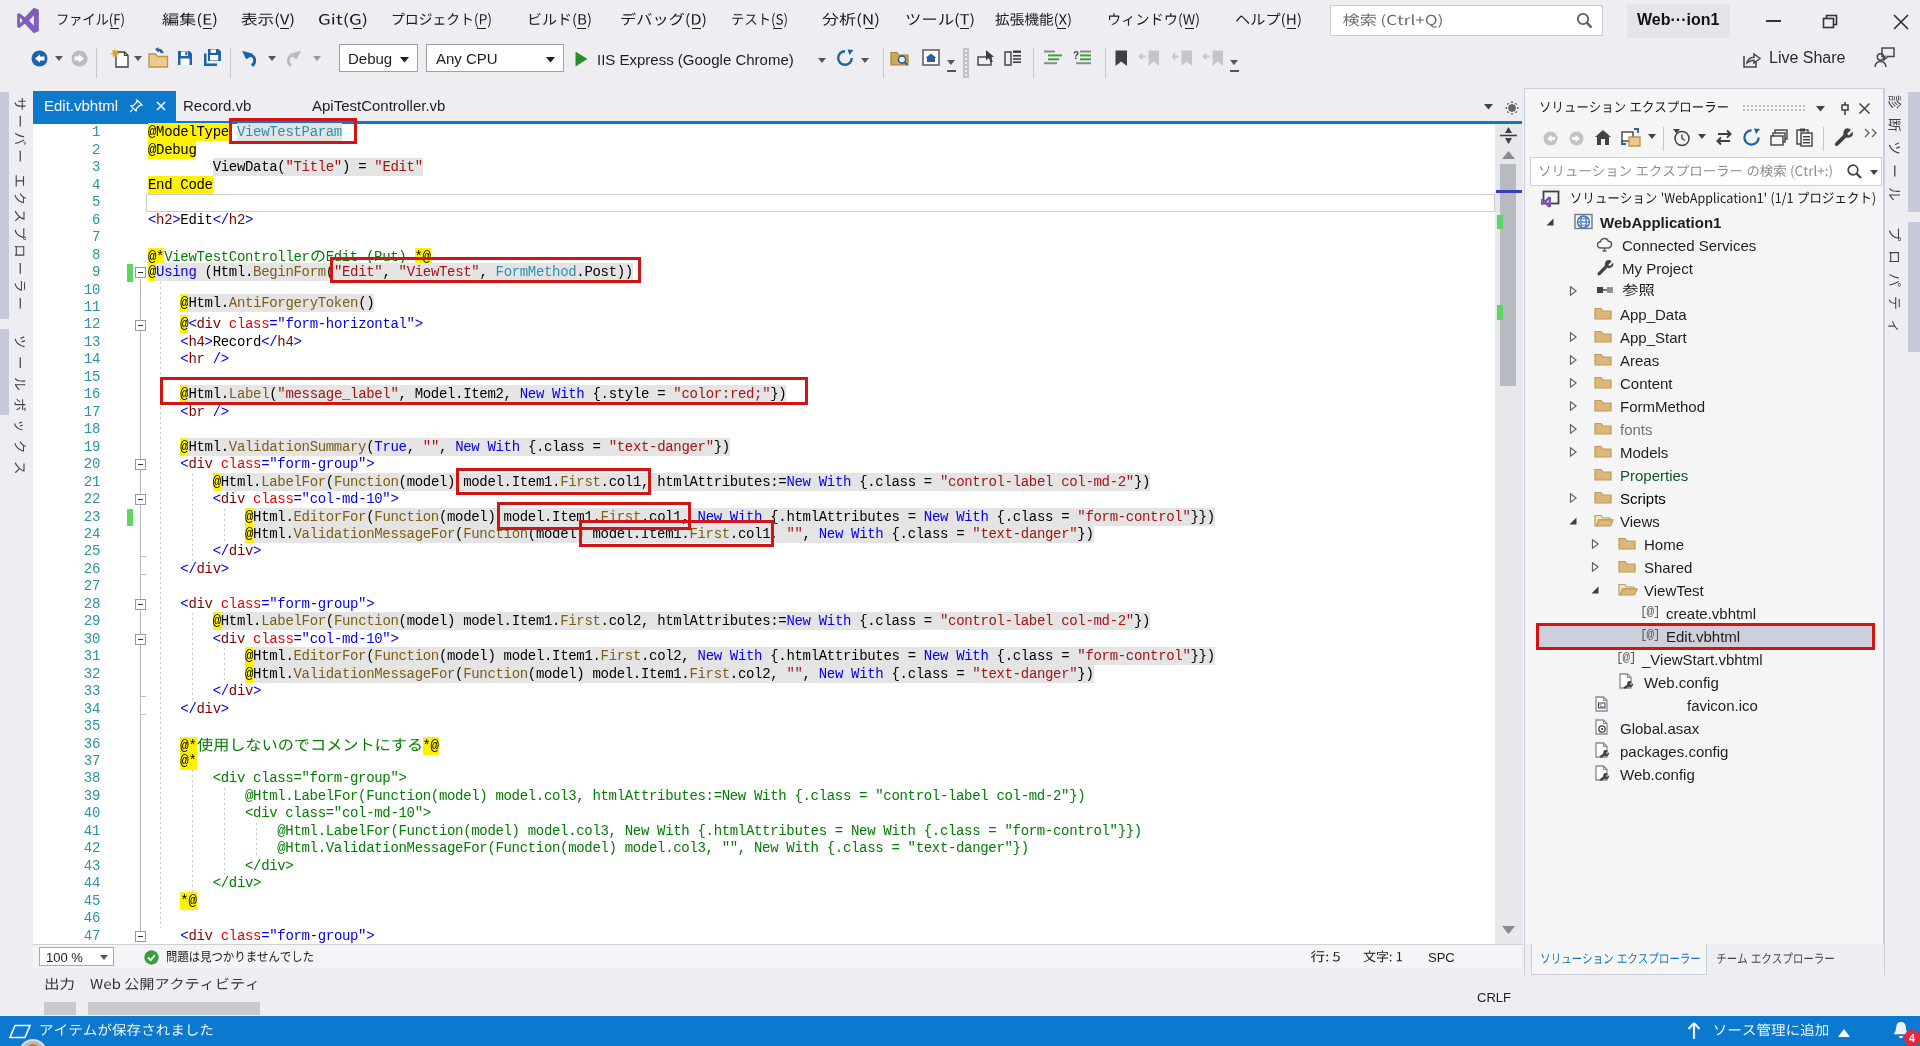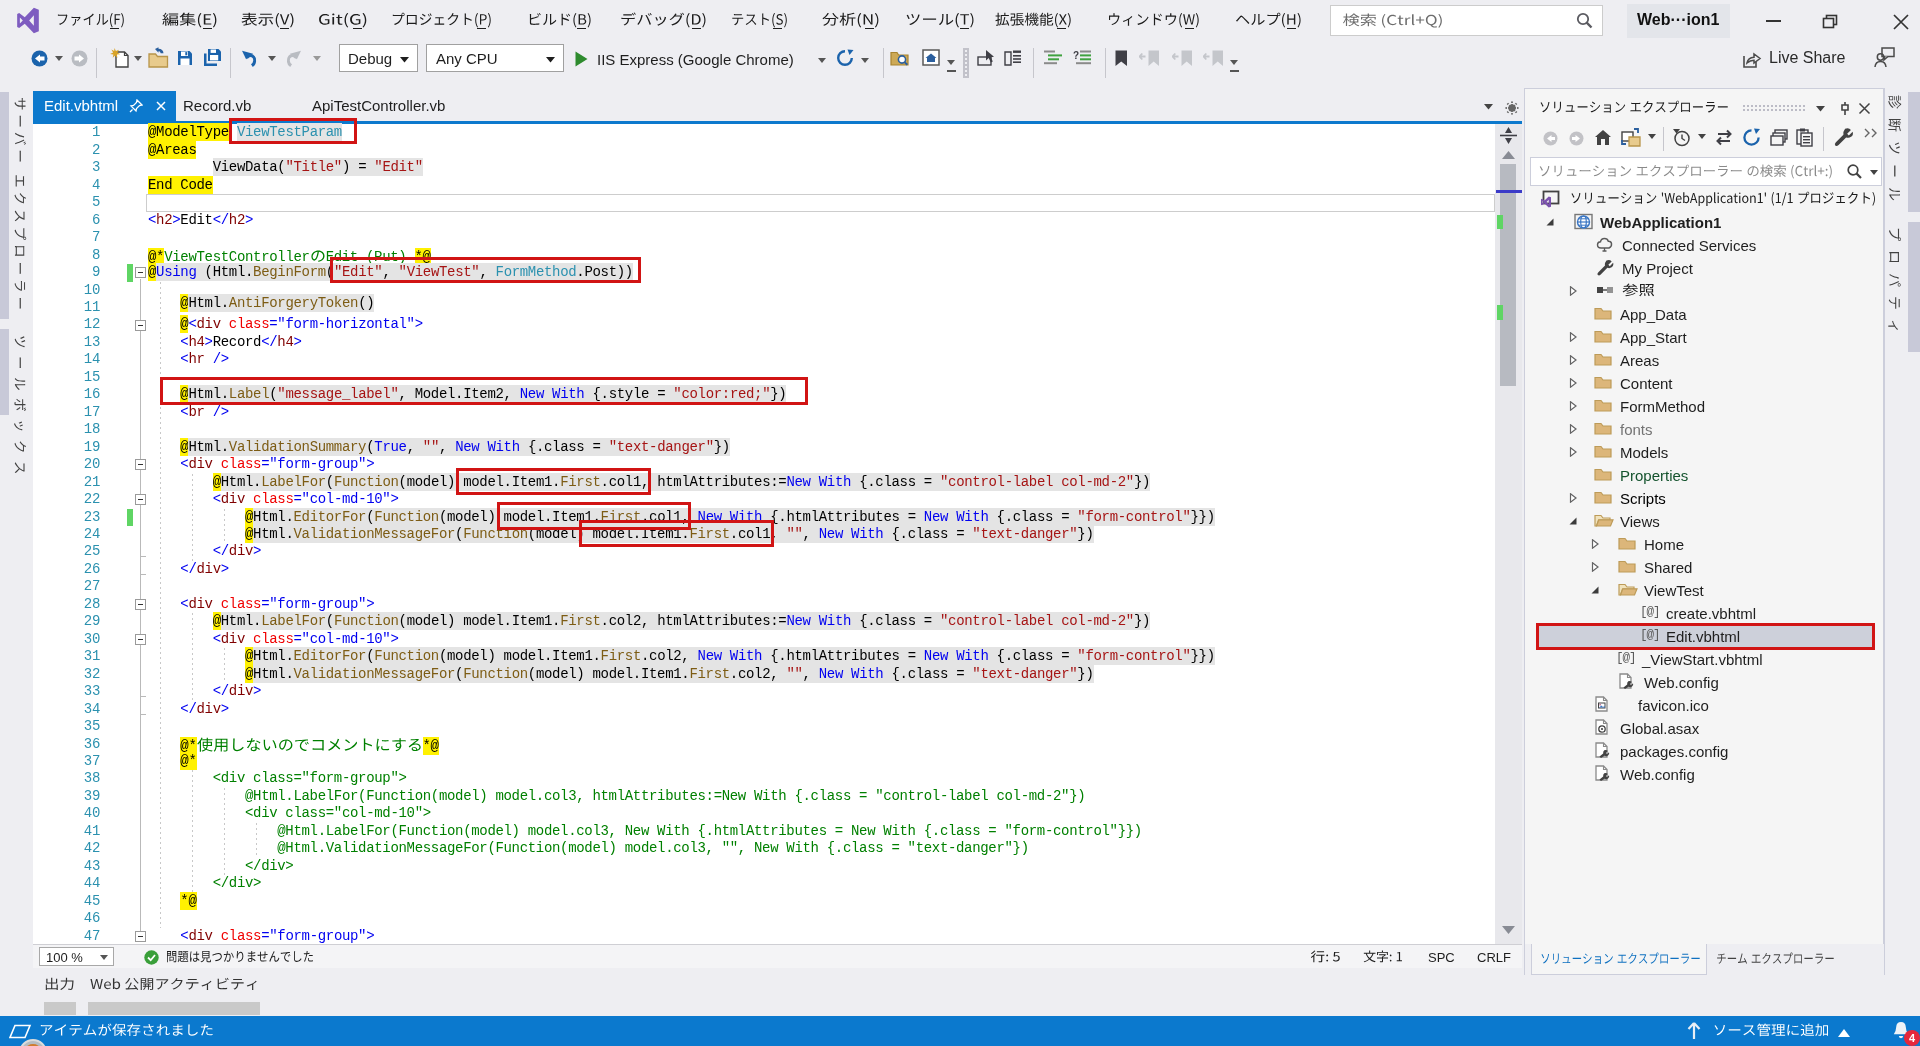--- a/index.html
+++ b/index.html
@@ -305,21 +305,21 @@
 <div style="position:absolute;left:135px;top:598.8px;width:11px;height:11px;border:1px solid #9a9a9a;background:#fff">
     <div style="position:absolute;left:2px;top:4px;width:5px;height:1px;background:#333"></div>
   </div>
 <div style="position:absolute;left:135px;top:633.7px;width:11px;height:11px;border:1px solid #9a9a9a;background:#fff">
     <div style="position:absolute;left:2px;top:4px;width:5px;height:1px;background:#333"></div>
   </div>
 <div style="position:absolute;left:135px;top:930.6px;width:11px;height:11px;border:1px solid #9a9a9a;background:#fff">
     <div style="position:absolute;left:2px;top:4px;width:5px;height:1px;background:#333"></div>
   </div>
 <div class="code" style="position:absolute;left:148px;top:124.40px"><span class="y">@ModelType</span><span class="k"> </span><span class="gt">ViewTestParam</span></div>
-<div class="code" style="position:absolute;left:148px;top:141.86px"><span class="y">@Areas</span></div>
+<div class="code" style="position:absolute;left:148px;top:141.86px"><span class="y">@Debug</span></div>
 <div class="code" style="position:absolute;left:148px;top:159.32px"><span class="k">        </span><span class="g">ViewData(</span><span class="gr">"Title"</span><span class="g">) = </span><span class="gr">"Edit"</span></div>
 <div class="code" style="position:absolute;left:148px;top:176.78px"><span class="y">End Code</span></div>
 <div class="code" style="position:absolute;left:148px;top:211.70px"><span class="b">&lt;</span><span class="m">h2</span><span class="b">&gt;</span><span class="k">Edit</span><span class="b">&lt;/</span><span class="m">h2</span><span class="b">&gt;</span></div>
 <div class="code" style="position:absolute;left:148px;top:246.62px"><span class="y">@*</span><span class="c">ViewTestController</span><span style="display:inline-block;vertical-align:-5.2px;line-height:0"><svg width="16" height="19" viewBox="0 0 16.2 19.0" style="overflow:visible">
         <path d="M7.7 3.6C7.5 5 7.2 6.5 6.8 7.7C6 10.3 5.1 11.3 4.3 11.3C3.6 11.3 2.7 10.5 2.7 8.5C2.7 6.5 4.6 4 7.7 3.6ZM9 3.6C11.8 3.8 13.3 5.7 13.3 8C13.3 10.6 11.3 12.1 9.2 12.5C8.9 12.6 8.4 12.7 7.9 12.7L8.6 13.8C12.4 13.4 14.7 11.2 14.7 8.1C14.7 5 12.3 2.5 8.5 2.5C4.5 2.5 1.4 5.4 1.4 8.6C1.4 11.2 2.9 12.7 4.3 12.7C5.8 12.7 7.1 11.1 8.1 8C8.5 6.6 8.8 5 9 3.6Z" fill="#008000"></path>
       </svg></span><span class="c">Edit (Put) </span><span class="y">*@</span></div>
 <div class="code" style="position:absolute;left:148px;top:264.08px"><span class="y">@</span><span class="gb">Using</span><span class="g"> (Html.</span><span class="gn">BeginForm</span><span class="g">(</span><span class="gr">"Edit"</span><span class="g">, </span><span class="gr">"ViewTest"</span><span class="g">, </span><span class="gt">FormMethod</span><span class="g">.Post))</span></div>
 <div class="code" style="position:absolute;left:148px;top:295px"><span class="k">    </span><span class="y">@</span><span class="g">Html.</span><span class="gn">AntiForgeryToken</span><span class="g">()</span></div>
 <div class="code" style="position:absolute;left:148px;top:316.46px"><span class="k">    </span><span class="y">@</span><span class="b">&lt;</span><span class="m">div </span><span class="r">class</span><span class="b">="form-horizontal"&gt;</span></div>
 <div class="code" style="position:absolute;left:148px;top:333.92px"><span class="k">    </span><span class="b">&lt;</span><span class="m">h4</span><span class="b">&gt;</span><span class="k">Record</span><span class="b">&lt;/</span><span class="m">h4</span><span class="b">&gt;</span></div>
@@ -383,21 +383,21 @@
 <div style="position:absolute;left:165px;top:950px;line-height:0"><svg width="150" height="16" viewBox="0 0 150.0 16.2" style="overflow:visible">
       <path d="M3.6 6.8L3.6 11.4L4.4 11.4L4.4 10.6L7.9 10.6L7.9 6.8ZM4.4 7.7L7.1 7.7L7.1 9.8L4.4 9.8ZM4.4 3.7L4.4 4.9L1.9 4.9L1.9 3.7ZM4.4 3L1.9 3L1.9 1.9L4.4 1.9ZM9.7 3.7L9.7 4.9L7.1 4.9L7.1 3.7ZM9.7 3L7.1 3L7.1 1.9L9.7 1.9ZM10.1 1.1L6.3 1.1L6.3 5.7L9.7 5.7L9.7 11.2C9.7 11.4 9.6 11.5 9.4 11.5C9.2 11.5 8.4 11.5 7.6 11.5C7.8 11.7 7.9 12.2 7.9 12.5C9 12.5 9.6 12.5 10 12.3C10.4 12.1 10.5 11.8 10.5 11.2L10.5 1.1ZM1.1 1.1L1.1 12.5L1.9 12.5L1.9 5.7L5.2 5.7L5.2 1.1Z M13.5 3.4L15.8 3.4L15.8 4.4L13.5 4.4ZM13.5 1.8L15.8 1.8L15.8 2.8L13.5 2.8ZM12.8 1.1L12.8 5.1L16.6 5.1L16.6 1.1ZM18.4 5.3L21.2 5.3L21.2 6.3L18.4 6.3ZM18.4 6.9L21.2 6.9L21.2 7.9L18.4 7.9ZM18.4 3.6L21.2 3.6L21.2 4.6L18.4 4.6ZM18.6 8.9C18.2 9.5 17.4 10.1 16.7 10.5C16.9 10.6 17.2 10.9 17.3 11C18 10.6 18.8 9.9 19.3 9.1ZM20.2 9.2C20.9 9.7 21.6 10.5 22 11L22.6 10.5C22.2 10 21.5 9.3 20.8 8.9ZM12.9 7.6C12.8 9.2 12.6 10.9 11.9 11.9C12.1 12 12.4 12.3 12.5 12.5C12.9 11.9 13.2 11.1 13.4 10.1C14.4 11.9 16.1 12.2 18.6 12.2L22.4 12.2C22.4 11.9 22.6 11.6 22.7 11.4C22 11.4 19.2 11.4 18.6 11.4C17.2 11.4 16 11.3 15.1 10.9L15.1 9L17.1 9L17.1 8.3L15.1 8.3L15.1 6.9L17.3 6.9L17.3 6.1L12.1 6.1L12.1 6.9L14.4 6.9L14.4 10.4C14 10 13.7 9.6 13.5 9.1C13.5 8.6 13.6 8.1 13.6 7.6ZM17.6 2.9L17.6 8.7L22 8.7L22 2.9L19.8 2.9L20.2 1.9L22.5 1.9L22.5 1.2L17.2 1.2L17.2 1.9L19.4 1.9C19.3 2.2 19.2 2.6 19.1 2.9Z M26 1.5L25 1.4C25 1.7 25 2 24.9 2.3C24.8 3.4 24.4 5.9 24.4 7.8C24.4 9.6 24.6 11 24.8 11.9L25.6 11.9C25.6 11.7 25.6 11.5 25.6 11.4C25.6 11.2 25.6 11 25.7 10.8C25.8 10.2 26.2 8.9 26.5 7.9L26 7.5C25.8 8.1 25.5 8.9 25.4 9.4C25.3 8.8 25.2 8.3 25.2 7.6C25.2 6.2 25.6 3.6 25.8 2.4C25.9 2.2 25.9 1.7 26 1.5ZM30.9 9L30.9 9.5C30.9 10.3 30.6 10.9 29.6 10.9C28.8 10.9 28.2 10.5 28.2 9.9C28.2 9.2 28.8 8.8 29.7 8.8C30.1 8.8 30.5 8.9 30.9 9ZM31.7 1.4L30.7 1.4C30.7 1.7 30.7 2 30.7 2.2L30.7 3.8L29.6 3.9C28.9 3.9 28.3 3.8 27.7 3.8L27.7 4.7C28.4 4.8 29 4.8 29.6 4.8L30.7 4.8C30.7 5.9 30.8 7.1 30.8 8.1C30.5 8.1 30.1 8 29.8 8C28.3 8 27.4 8.9 27.4 10C27.4 11.2 28.2 11.8 29.8 11.8C31.4 11.8 31.8 10.8 31.8 9.8L31.8 9.5C32.4 9.9 33 10.4 33.5 11L34 10.1C33.4 9.5 32.7 8.9 31.8 8.4C31.7 7.3 31.6 6 31.6 4.7C32.3 4.7 33 4.6 33.6 4.5L33.6 3.5C33 3.6 32.3 3.7 31.6 3.8C31.6 3.2 31.6 2.6 31.6 2.2C31.7 1.9 31.7 1.7 31.7 1.4Z M37.6 4L43.2 4L43.2 5.3L37.6 5.3ZM37.6 6.2L43.2 6.2L43.2 7.5L37.6 7.5ZM37.6 1.8L43.2 1.8L43.2 3.2L37.6 3.2ZM36.8 1L36.8 8.4L38.3 8.4C38.1 10.1 37.5 11.1 35.1 11.6C35.2 11.8 35.5 12.2 35.6 12.5C38.2 11.8 39 10.5 39.2 8.4L41.1 8.4L41.1 11C41.1 12.1 41.4 12.4 42.5 12.4C42.7 12.4 44.1 12.4 44.4 12.4C45.4 12.4 45.6 11.9 45.7 10C45.5 9.9 45.1 9.8 44.9 9.6C44.9 11.2 44.8 11.5 44.3 11.5C44 11.5 42.8 11.5 42.6 11.5C42.1 11.5 42 11.4 42 11L42 8.4L44.1 8.4L44.1 1Z M47 4.7L47.4 5.8C48.3 5.4 51.3 4 53.2 4C54.7 4 55.6 5 55.6 6.4C55.6 9.1 52.9 10.1 49.9 10.2L50.3 11.3C53.9 11 56.6 9.5 56.6 6.4C56.6 4.2 55.1 3 53.2 3C51.5 3 49.2 3.9 48.3 4.3C47.8 4.4 47.4 4.6 47 4.7Z M66.7 2.7L65.9 3.1C66.7 4.2 67.6 6.5 67.9 7.8L68.8 7.3C68.4 6.1 67.4 3.7 66.7 2.7ZM58.6 4.1L58.7 5.3C59 5.2 59.5 5.2 59.7 5.1L61.2 4.9C60.8 6.7 59.9 9.6 58.8 11.4L59.7 11.8C60.9 9.6 61.7 6.7 62.1 4.8C62.6 4.8 63.1 4.7 63.4 4.7C64.1 4.7 64.6 5 64.6 6.2C64.6 7.6 64.4 9.3 64 10.1C63.8 10.7 63.5 10.8 63 10.8C62.7 10.8 62.1 10.7 61.6 10.5L61.8 11.6C62.1 11.7 62.7 11.8 63.1 11.8C63.9 11.8 64.4 11.6 64.8 10.7C65.3 9.6 65.5 7.6 65.5 6C65.5 4.3 64.6 3.8 63.6 3.8C63.3 3.8 62.9 3.9 62.3 3.9L62.6 2.1C62.7 1.8 62.7 1.5 62.7 1.3L61.7 1.2C61.7 2.1 61.6 3.1 61.4 4C60.7 4.1 60 4.1 59.6 4.1C59.2 4.2 59 4.2 58.6 4.1Z M73.1 1.2L72.1 1.1C72.1 1.5 72.1 1.9 72 2.3C71.9 3.3 71.7 5.2 71.7 6.5C71.7 7.3 71.7 8 71.8 8.5L72.7 8.4C72.6 7.8 72.6 7.4 72.7 6.9C72.8 5.1 74.1 2.8 75.6 2.8C76.8 2.8 77.4 4.3 77.4 6.3C77.4 9.6 75.5 10.7 73 11.2L73.5 12.1C76.4 11.5 78.4 9.9 78.4 6.3C78.4 3.6 77.3 1.8 75.7 1.8C74.3 1.8 73.1 3.5 72.6 4.8C72.7 3.9 72.9 2.1 73.1 1.2Z M86.5 9.1L86.5 10C86.5 10.9 86 11.1 85.3 11.1C84.2 11.1 83.7 10.7 83.7 10.1C83.7 9.5 84.3 9 85.4 9C85.8 9 86.2 9 86.5 9.1ZM82.9 5.3L82.9 6.3C83.7 6.4 85 6.4 85.8 6.4L86.5 6.4L86.5 8.2C86.2 8.2 85.9 8.1 85.5 8.1C83.9 8.1 82.9 8.9 82.9 10.1C82.9 11.4 83.8 12 85.4 12C86.9 12 87.5 11.1 87.5 10.2L87.4 9.4C88.6 9.9 89.5 10.7 90.2 11.4L90.8 10.5C90.1 9.8 88.9 8.9 87.4 8.4L87.3 6.4C88.4 6.4 89.4 6.3 90.5 6.1L90.5 5.1C89.5 5.3 88.4 5.4 87.3 5.5L87.3 5.3L87.3 3.7C88.4 3.6 89.5 3.5 90.4 3.4L90.4 2.4C89.4 2.6 88.3 2.7 87.3 2.8L87.3 2C87.3 1.6 87.3 1.4 87.4 1.1L86.4 1.1C86.4 1.3 86.4 1.7 86.4 1.9L86.4 2.8L85.9 2.8C85.1 2.8 83.7 2.7 83 2.5L83 3.5C83.7 3.6 85.1 3.7 85.9 3.7L86.4 3.7L86.4 5.3L86.4 5.5L85.8 5.5C85 5.5 83.7 5.4 82.9 5.3Z M92.8 4.9L92.9 6C93.2 6 93.7 5.9 94.1 5.8L95.3 5.7C95.3 7 95.3 8.3 95.3 8.9C95.4 11 95.7 11.7 98.3 11.7C99.5 11.7 100.9 11.5 101.7 11.5L101.7 10.3C100.9 10.5 99.5 10.7 98.3 10.7C96.3 10.7 96.3 10.2 96.2 8.8C96.2 8.3 96.2 6.9 96.2 5.6C97.4 5.4 98.7 5.3 99.9 5.2C99.9 6 99.8 6.9 99.8 7.3C99.7 7.6 99.6 7.7 99.3 7.7C99.1 7.7 98.6 7.6 98.2 7.5L98.2 8.4C98.5 8.4 99.3 8.6 99.7 8.6C100.2 8.6 100.5 8.4 100.6 7.8C100.7 7.2 100.7 6.1 100.7 5.1C101.2 5.1 101.7 5 102 5C102.3 5 102.8 5 102.9 5L102.9 4C102.7 4 102.3 4.1 102 4.1L100.8 4.2L100.8 2.4C100.8 2.1 100.8 1.6 100.8 1.4L99.9 1.4C99.9 1.6 99.9 2.1 99.9 2.4L99.9 4.3C98.7 4.4 97.3 4.5 96.2 4.6L96.2 2.9C96.2 2.5 96.3 2.1 96.3 1.8L95.3 1.8C95.3 2.2 95.3 2.5 95.3 2.9L95.3 4.7L94 4.9C93.6 4.9 93.2 4.9 92.8 4.9Z M110.2 1.8L109.1 1.3C109 1.7 108.9 2 108.7 2.3C108.1 3.6 105.6 8.9 104.7 11.5L105.7 11.9C105.9 11.3 106.4 9.8 106.7 9C107.2 8 108 6.9 109 6.9C109.5 6.9 109.8 7.2 109.8 7.8C109.8 8.5 109.8 9.5 109.8 10.3C109.9 11 110.3 11.9 111.5 11.9C113.2 11.9 114.2 10.5 114.8 8.4L114 7.7C113.7 9 112.9 10.8 111.7 10.8C111.2 10.8 110.8 10.6 110.7 9.9C110.7 9.3 110.7 8.3 110.7 7.5C110.7 6.5 110.1 5.9 109.3 5.9C108.8 5.9 108.2 6.2 107.6 6.7C108.2 5.5 109.3 3.3 109.8 2.4C109.9 2.2 110.1 1.9 110.2 1.8Z M116.3 2.9L116.4 4C117.6 3.7 120.6 3.4 121.8 3.2C120.8 4 119.7 5.6 119.7 7.6C119.7 10.5 122.1 11.8 124.2 11.9L124.6 10.8C122.7 10.8 120.6 10 120.6 7.4C120.6 5.9 121.6 3.9 123.2 3.3C123.8 3.1 124.8 3.1 125.5 3.1L125.5 2.1C124.7 2.1 123.6 2.2 122.4 2.3C120.3 2.5 118.1 2.7 117.3 2.8C117.1 2.8 116.7 2.9 116.3 2.9ZM123.8 4.7L123.2 5C123.6 5.5 123.9 6.2 124.2 6.8L124.8 6.5C124.5 5.9 124.1 5.1 123.8 4.7ZM125.1 4.1L124.5 4.4C124.9 5 125.2 5.6 125.5 6.3L126.1 5.9C125.8 5.4 125.4 4.6 125.1 4.1Z M130.8 1.3L129.7 1.3C129.7 1.7 129.8 2.1 129.8 2.6C129.8 4 129.7 7.3 129.7 9.2C129.7 11.3 130.8 12.1 132.5 12.1C135 12.1 136.5 10.5 137.3 9.2L136.6 8.3C135.8 9.7 134.6 11 132.5 11C131.4 11 130.6 10.5 130.6 9.1C130.6 7.2 130.7 4.1 130.7 2.6C130.8 2.2 130.8 1.7 130.8 1.3Z M144.7 5.2L144.7 6.1C145.4 6 146.1 6 146.8 6C147.5 6 148.2 6.1 148.7 6.2L148.8 5.2C148.1 5.1 147.4 5.1 146.8 5.1C146 5.1 145.3 5.1 144.7 5.2ZM144.9 8.3L144 8.2C143.9 8.8 143.9 9.3 143.9 9.8C143.9 11.1 144.9 11.7 146.7 11.7C147.5 11.7 148.3 11.6 148.9 11.5L148.9 10.5C148.2 10.6 147.4 10.7 146.7 10.7C145 10.7 144.7 10.1 144.7 9.5C144.7 9.2 144.8 8.8 144.9 8.3ZM141 3.4C140.6 3.4 140.2 3.4 139.6 3.3L139.7 4.3C140.1 4.3 140.5 4.4 141 4.4C141.3 4.4 141.7 4.3 142.1 4.3C142 4.8 141.9 5.3 141.8 5.7C141.3 7.5 140.5 10.2 139.8 11.5L140.8 11.9C141.4 10.5 142.2 7.8 142.6 6C142.8 5.4 142.9 4.8 143 4.2C143.8 4.1 144.7 4 145.4 3.8L145.4 2.7C144.7 3 143.9 3.1 143.2 3.2L143.4 2.2C143.4 2 143.5 1.5 143.6 1.2L142.5 1.1C142.5 1.4 142.5 1.8 142.4 2.2C142.4 2.4 142.3 2.9 142.3 3.3C141.8 3.4 141.4 3.4 141 3.4Z" fill="#1e1e1e"></path>
     </svg></div>
 <div style="position:absolute;left:1310px;top:950px;line-height:0"><svg width="31" height="16" viewBox="0 0 30.5 16.2" style="overflow:visible">
       <path d="M6.5 1.3L6.5 2.2L13.8 2.2L13.8 1.3ZM4 0.5C3.2 1.5 1.8 2.6 0.5 3.4C0.7 3.5 1 3.9 1.2 4.1C2.5 3.3 4 2 5 0.9ZM5.8 4.9L5.8 5.8L10.8 5.8L10.8 11.2C10.8 11.4 10.7 11.5 10.4 11.5C10.2 11.5 9.2 11.5 8.1 11.5C8.3 11.8 8.4 12.2 8.5 12.4C9.9 12.4 10.8 12.4 11.3 12.3C11.8 12.1 12 11.8 12 11.2L12 5.8L14.2 5.8L14.2 4.9ZM4.6 3.3C3.5 4.8 1.9 6.3 0.4 7.3C0.6 7.4 1 7.9 1.2 8.1C1.7 7.7 2.3 7.2 2.9 6.7L2.9 12.5L4 12.5L4 5.6C4.6 5 5.1 4.3 5.6 3.6Z M17 6.4C17.5 6.4 17.9 6 17.9 5.5C17.9 4.9 17.5 4.5 17 4.5C16.4 4.5 16 4.9 16 5.5C16 6 16.4 6.4 17 6.4ZM17 11.6C17.5 11.6 17.9 11.2 17.9 10.7C17.9 10.2 17.5 9.8 17 9.8C16.4 9.8 16 10.2 16 10.7C16 11.2 16.4 11.6 17 11.6Z M26.2 11.6C28 11.6 29.7 10.4 29.7 8.3C29.7 6.2 28.3 5.3 26.5 5.3C25.8 5.3 25.3 5.4 24.8 5.7L25.1 2.9L29.2 2.9L29.2 1.9L23.9 1.9L23.5 6.4L24.3 6.8C24.9 6.4 25.4 6.2 26.1 6.2C27.5 6.2 28.4 7 28.4 8.4C28.4 9.8 27.3 10.6 26 10.6C24.8 10.6 24 10.1 23.4 9.6L22.7 10.3C23.4 11 24.5 11.6 26.2 11.6Z" fill="#1e1e1e"></path>
     </svg></div>
 <div style="position:absolute;left:1363px;top:950px;line-height:0"><svg width="40" height="16" viewBox="0 0 40.0 16.2" style="overflow:visible">
       <path d="M6 0.5L6 2.7L0.6 2.7L0.6 3.7L2.6 3.7C3.3 5.8 4.3 7.5 5.7 9C4.3 10.1 2.6 11 0.5 11.6C0.7 11.8 1 12.3 1.1 12.5C3.2 11.8 5 10.9 6.4 9.7C7.9 11 9.6 11.9 11.8 12.5C12 12.2 12.3 11.8 12.5 11.5C10.4 11 8.6 10.1 7.2 8.9C8.6 7.6 9.6 5.8 10.4 3.7L12.4 3.7L12.4 2.7L7 2.7L7 0.5ZM6.5 8.2C5.2 7 4.3 5.4 3.6 3.7L9.3 3.7C8.6 5.5 7.7 7 6.5 8.2Z M19 6.6L19 7.5L13.9 7.5L13.9 8.5L19 8.5L19 11.2C19 11.4 18.9 11.5 18.7 11.5C18.4 11.5 17.6 11.5 16.7 11.5C16.9 11.8 17.1 12.2 17.1 12.5C18.2 12.5 18.9 12.4 19.4 12.3C19.8 12.1 20 11.9 20 11.3L20 8.5L25.1 8.5L25.1 7.5L20 7.5L20 7.1C21.1 6.5 22.3 5.6 23 4.7L22.4 4.2L22.2 4.3L16 4.3L16 5.2L21.3 5.2C20.7 5.7 20.1 6.2 19.4 6.6ZM14 1.9L14 5L15 5L15 2.9L23.9 2.9L23.9 5L24.9 5L24.9 1.9L20 1.9L20 0.5L18.9 0.5L18.9 1.9Z M27.8 6.4C28.2 6.4 28.6 6 28.6 5.5C28.6 4.9 28.2 4.5 27.8 4.5C27.3 4.5 26.9 4.9 26.9 5.5C26.9 6 27.3 6.4 27.8 6.4ZM27.8 11.6C28.2 11.6 28.6 11.2 28.6 10.7C28.6 10.2 28.2 9.8 27.8 9.8C27.3 9.8 26.9 10.2 26.9 10.7C26.9 11.2 27.3 11.6 27.8 11.6Z M33.9 11.4L39.2 11.4L39.2 10.5L37.3 10.5L37.3 1.9L36.3 1.9C35.8 2.2 35.2 2.4 34.4 2.6L34.4 3.3L36.1 3.3L36.1 10.5L33.9 10.5Z" fill="#1e1e1e"></path>
     </svg></div>
 <div style="position:absolute;left:1428px;top:950px;white-space:pre;font:13px 'Liberation Sans';color:#1e1e1e">SPC</div>
-<div style="position:absolute;left:1477px;top:950px;white-space:pre;font:13px 'Liberation Sans';color:#1e1e1e">CRLF</div>
+<div style="position:absolute;left:1477px;top:990px;white-space:pre;font:13px 'Liberation Sans';color:#1e1e1e">CRLF</div>
 <div style="position:absolute;left:44px;top:977px;line-height:0"><svg width="31" height="17" viewBox="0 0 31.0 16.9" style="overflow:visible">
       <path d="M2.3 1.8L2.3 6.5L7.1 6.5L7.1 11.1L2.9 11.1L2.9 7.4L1.8 7.4L1.8 13L2.9 13L2.9 12.1L12.6 12.1L12.6 12.9L13.8 12.9L13.8 7.4L12.6 7.4L12.6 11.1L8.3 11.1L8.3 6.5L13.2 6.5L13.2 1.8L12 1.8L12 5.5L8.3 5.5L8.3 0.6L7.1 0.6L7.1 5.5L3.5 5.5L3.5 1.8Z M21.9 0.6L21.9 2.9L21.9 3.5L16.8 3.5L16.8 4.5L21.8 4.5C21.6 7.1 20.5 10 16.3 12.2C16.6 12.4 17 12.8 17.2 13C21.7 10.6 22.8 7.3 23 4.5L28.3 4.5C28 9.3 27.7 11.2 27.1 11.7C26.9 11.8 26.7 11.9 26.4 11.9C26 11.9 25 11.9 23.9 11.8C24.2 12.1 24.3 12.5 24.4 12.8C25.3 12.9 26.3 12.9 26.8 12.9C27.4 12.8 27.8 12.7 28.2 12.3C28.9 11.6 29.2 9.6 29.5 4C29.5 3.9 29.6 3.5 29.6 3.5L23.1 3.5L23.1 2.9L23.1 0.6Z" fill="#333"></path>
     </svg></div>
 <div style="position:absolute;left:90px;top:977px;line-height:0"><svg width="170" height="17" viewBox="0 0 169.6 16.9" style="overflow:visible">
       <path d="M2.7 11.9L4.4 11.9L6 5.9C6.2 5.1 6.4 4.4 6.6 3.7L6.6 3.7C6.8 4.4 7 5.1 7.2 5.9L8.8 11.9L10.5 11.9L12.8 2L11.5 2L10.3 7.4C10.1 8.4 9.9 9.5 9.7 10.6L9.6 10.6C9.3 9.5 9.1 8.4 8.8 7.4L7.3 2L6 2L4.5 7.4C4.2 8.4 3.9 9.5 3.7 10.6L3.6 10.6C3.4 9.5 3.2 8.4 3 7.4L1.8 2L0.4 2Z M17.9 12.1C19 12.1 19.9 11.7 20.6 11.3L20.1 10.5C19.5 10.9 18.9 11.1 18.1 11.1C16.5 11.1 15.4 10.1 15.3 8.5L20.9 8.5C20.9 8.3 20.9 8.1 20.9 7.8C20.9 5.7 19.7 4.4 17.6 4.4C15.8 4.4 14 5.8 14 8.2C14 10.6 15.7 12.1 17.9 12.1ZM15.3 7.6C15.5 6.2 16.5 5.3 17.7 5.3C19 5.3 19.7 6.1 19.7 7.6Z M26.5 12.1C28.4 12.1 30.1 10.6 30.1 8.1C30.1 5.8 28.9 4.4 26.8 4.4C25.9 4.4 25 4.8 24.3 5.4L24.3 4.1L24.3 1.1L22.9 1.1L22.9 11.9L24 11.9L24.1 11.1L24.2 11.1C24.9 11.7 25.8 12.1 26.5 12.1ZM26.3 11C25.8 11 25 10.8 24.3 10.3L24.3 6.4C25.1 5.8 25.8 5.4 26.5 5.4C28 5.4 28.6 6.5 28.6 8.1C28.6 9.9 27.7 11 26.3 11Z M39 0.9C38.1 2.9 36.6 4.9 35 6.1C35.3 6.3 35.8 6.6 36 6.8C37.6 5.5 39.2 3.4 40.2 1.2ZM44.4 0.9L43.3 1.3C44.4 3.2 46.3 5.5 47.7 6.8C47.9 6.5 48.3 6.2 48.6 6C47.2 4.8 45.4 2.7 44.4 0.9ZM43.4 8.4C44.1 9.2 44.9 10.1 45.6 10.9L38.9 11.2C39.9 9.6 41 7.5 41.8 5.7L40.5 5.4C39.8 7.2 38.7 9.6 37.6 11.3L35.6 11.3L35.7 12.4C38.4 12.3 42.4 12.1 46.3 11.9C46.6 12.3 46.8 12.7 47 13L48.1 12.5C47.4 11.2 45.8 9.4 44.5 7.9Z M57.8 7.4L57.8 8.8L55.7 8.8L55.7 7.4ZM52.8 8.8L52.8 9.7L54.6 9.7C54.5 10.5 54.1 11.6 52.9 12.3C53.1 12.4 53.4 12.7 53.6 12.9C55.1 12 55.5 10.6 55.6 9.7L57.8 9.7L57.8 12.7L58.8 12.7L58.8 9.7L60.8 9.7L60.8 8.8L58.8 8.8L58.8 7.4L60.5 7.4L60.5 6.5L53 6.5L53 7.4L54.7 7.4L54.7 8.8ZM55 3.7L55 4.9L51.7 4.9L51.7 3.7ZM55 3L51.7 3L51.7 1.9L55 1.9ZM61.9 3.7L61.9 4.9L58.5 4.9L58.5 3.7ZM61.9 3L58.5 3L58.5 1.9L61.9 1.9ZM62.5 1.1L57.4 1.1L57.4 5.7L61.9 5.7L61.9 11.6C61.9 11.9 61.9 11.9 61.6 11.9C61.4 11.9 60.6 11.9 59.7 11.9C59.9 12.2 60.1 12.7 60.1 12.9C61.3 12.9 62 12.9 62.5 12.8C62.9 12.6 63 12.3 63 11.7L63 1.1ZM50.6 1.1L50.6 13L51.7 13L51.7 5.7L56.1 5.7L56.1 1.1Z M78.3 2.8L77.6 2.1C77.3 2.2 76.8 2.2 76.5 2.2C75.6 2.2 68.6 2.2 67.9 2.2C67.3 2.2 66.7 2.1 66.2 2.1L66.2 3.3C66.8 3.3 67.3 3.2 67.9 3.2C68.6 3.2 75.4 3.2 76.5 3.2C76 4.1 74.5 5.5 73.2 6.3L74.2 7C75.9 5.9 77.3 4.2 77.9 3.2C78 3.1 78.2 2.9 78.3 2.8ZM72.3 4.5L71 4.5C71 4.9 71 5.2 71 5.5C71 7.8 70.7 9.7 68.4 11C67.9 11.2 67.4 11.4 67 11.6L68.1 12.4C71.9 10.7 72.3 8.2 72.3 4.5Z M87.4 1.4L86 1C85.9 1.3 85.7 1.8 85.6 2.1C84.9 3.3 83.4 5.2 80.8 6.6L81.9 7.3C83.5 6.3 84.8 5.1 85.7 4L90.8 4C90.5 5.2 89.5 7 88.4 8.2C87 9.6 85.1 10.9 82.4 11.6L83.5 12.5C86.3 11.5 88.1 10.3 89.4 8.8C90.8 7.3 91.7 5.5 92.1 4.2C92.2 3.9 92.3 3.6 92.5 3.4L91.5 2.9C91.2 3 90.9 3 90.5 3L86.4 3L86.8 2.5C86.9 2.2 87.2 1.7 87.4 1.4Z M97.6 1.9L97.6 3C98 3 98.5 3 99 3C99.9 3 104.2 3 105.1 3C105.5 3 106 3 106.5 3L106.5 1.9C106 1.9 105.5 2 105.1 2C104.2 2 99.9 2 99 2C98.5 2 98 1.9 97.6 1.9ZM95.8 5.3L95.8 6.4C96.2 6.4 96.7 6.4 97.1 6.4L101.6 6.4C101.6 7.6 101.4 8.8 100.8 9.7C100.2 10.6 99.1 11.4 97.9 11.8L99 12.5C100.3 11.9 101.5 11 102 10.1C102.6 9.1 102.8 7.8 102.9 6.4L107 6.4C107.3 6.4 107.8 6.4 108.2 6.4L108.2 5.3C107.8 5.3 107.3 5.3 107 5.3C106.2 5.3 98 5.3 97.1 5.3C96.7 5.3 96.2 5.3 95.8 5.3Z M111.3 8.4L111.8 9.4C113.5 8.9 115.3 8.2 116.6 7.6L116.6 11.7C116.6 12.2 116.5 12.7 116.5 12.9L117.9 12.9C117.8 12.7 117.8 12.2 117.8 11.7L117.8 6.9C119.2 6.1 120.4 5.2 121.2 4.4L120.3 3.6C119.5 4.5 118.1 5.6 116.7 6.4C115.5 7 113.3 8 111.3 8.4Z M135.4 1.3L134.6 1.6C135 2.1 135.6 2.9 135.9 3.5L136.7 3.1C136.4 2.6 135.8 1.8 135.4 1.3ZM137.1 0.8L136.3 1.1C136.7 1.6 137.2 2.3 137.5 2.9L138.4 2.6C138.1 2.1 137.5 1.3 137.1 0.8ZM128.7 1.8L127.3 1.8C127.3 2.1 127.4 2.5 127.4 2.8C127.4 3.6 127.4 9 127.4 10.3C127.4 11.4 128 11.8 129.2 12C129.8 12.1 130.7 12.2 131.6 12.2C133.2 12.2 135.5 12.1 136.8 11.9L136.8 10.7C135.5 10.9 133.2 11.1 131.6 11.1C130.9 11.1 130.1 11 129.7 11C128.9 10.8 128.6 10.7 128.6 10L128.6 7C130.5 6.6 133.1 5.9 134.8 5.3C135.2 5.1 135.7 4.9 136.2 4.7L135.6 3.6C135.2 3.9 134.8 4.1 134.3 4.3C132.8 4.9 130.4 5.5 128.6 5.9L128.6 2.8C128.6 2.5 128.6 2.1 128.7 1.8Z M142.8 1.9L142.8 3C143.1 3 143.6 3 144.1 3C145 3 149.4 3 150.2 3C150.6 3 151.2 3 151.6 3L151.6 1.9C151.2 1.9 150.6 2 150.2 2C149.4 2 145 2 144.1 2C143.6 2 143.2 1.9 142.8 1.9ZM141 5.3L141 6.4C141.4 6.4 141.8 6.4 142.3 6.4L146.8 6.4C146.7 7.6 146.6 8.8 145.9 9.7C145.3 10.6 144.2 11.4 143.1 11.8L144.2 12.5C145.5 11.9 146.6 11 147.1 10.1C147.7 9.1 148 7.8 148 6.4L152.1 6.4C152.5 6.4 153 6.4 153.3 6.4L153.3 5.3C152.9 5.3 152.4 5.3 152.1 5.3C151.3 5.3 143.1 5.3 142.3 5.3C141.8 5.3 141.4 5.3 141 5.3Z M156.4 8.4L157 9.4C158.7 8.9 160.4 8.2 161.7 7.6L161.7 11.7C161.7 12.2 161.7 12.7 161.6 12.9L163 12.9C162.9 12.7 162.9 12.2 162.9 11.7L162.9 6.9C164.3 6.1 165.6 5.2 166.3 4.4L165.4 3.6C164.6 4.5 163.3 5.6 161.8 6.4C160.6 7 158.4 8 156.4 8.4Z" fill="#333"></path>
     </svg></div>
 <div style="position:absolute;left:44px;top:1002px;width:32px;height:13px;background:#c9c9c9"></div>
 <div style="position:absolute;left:88px;top:1002px;width:172px;height:13px;background:#c9c9c9"></div>
 <div style="position:absolute;left:0px;top:1016px;width:1920px;height:30px;background:#0b79ce"></div>
 <svg style="position:absolute;left:9px;top:1023px;" width="24" height="17" viewBox="0 0 24 17">
@@ -648,21 +648,21 @@
     <path d="M10.2 8.2 Q12.8 7.5 13.8 9 L11.8 11 L13 12.2 L15 10.2 Q15.8 12 14 13.5 Q12.5 14.8 10.5 13.8 L7 16 L5.5 14.5 L9.2 11.5 Q8.8 9.5 10.2 8.2 Z" fill="#424242"></path>
   </svg>
 <div style="position:absolute;left:1644px;top:674px;white-space:pre;font:15px 'Liberation Sans';color:#1e1e1e">Web.config</div>
 <svg style="position:absolute;left:1594px;top:696px;" width="17" height="17" viewBox="0 0 17 17">
     <path d="M2 1 H9.5 L13 4.5 V15 H2 Z" fill="#fff" stroke="#8a8a8a" stroke-width="1.3"></path>
     <path d="M9.5 1 V4.5 H13" fill="none" stroke="#8a8a8a" stroke-width="1.1"></path>
     <rect x="4.5" y="7" width="6.5" height="5" fill="none" stroke="#424242" stroke-width="1"></rect>
     <circle cx="6.2" cy="8.7" r="0.9" fill="#c27ba0"></circle>
     <path d="M5 11.5 L7.5 9.5 L9 11 L10.5 10 L11 11.5 Z" fill="#3a76c4"></path>
   </svg>
-<div style="position:absolute;left:1638px;top:697px;white-space:pre;font:15px 'Liberation Sans';color:#1e1e1e">favicon.ico</div>
+<div style="position:absolute;left:1687px;top:697px;white-space:pre;font:15px 'Liberation Sans';color:#1e1e1e">favicon.ico</div>
 <svg style="position:absolute;left:1594px;top:719px;" width="17" height="17" viewBox="0 0 17 17">
     <path d="M2 1 H9.5 L13 4.5 V15 H2 Z" fill="#fff" stroke="#8a8a8a" stroke-width="1.3"></path>
     <path d="M9.5 1 V4.5 H13" fill="none" stroke="#8a8a8a" stroke-width="1.1"></path>
     <circle cx="8" cy="10" r="3.2" fill="none" stroke="#424242" stroke-width="1.3"></circle>
     <circle cx="8" cy="10" r="1.1" fill="#424242"></circle>
   </svg>
 <div style="position:absolute;left:1620px;top:720px;white-space:pre;font:15px 'Liberation Sans';color:#1e1e1e">Global.asax</div>
 <svg style="position:absolute;left:1594px;top:742px;" width="17" height="17" viewBox="0 0 17 17">
     <path d="M2 1 H9.5 L13 4.5 V15 H2 Z" fill="#fff" stroke="#8a8a8a" stroke-width="1.3"></path>
     <path d="M9.5 1 V4.5 H13" fill="none" stroke="#8a8a8a" stroke-width="1.1"></path>

